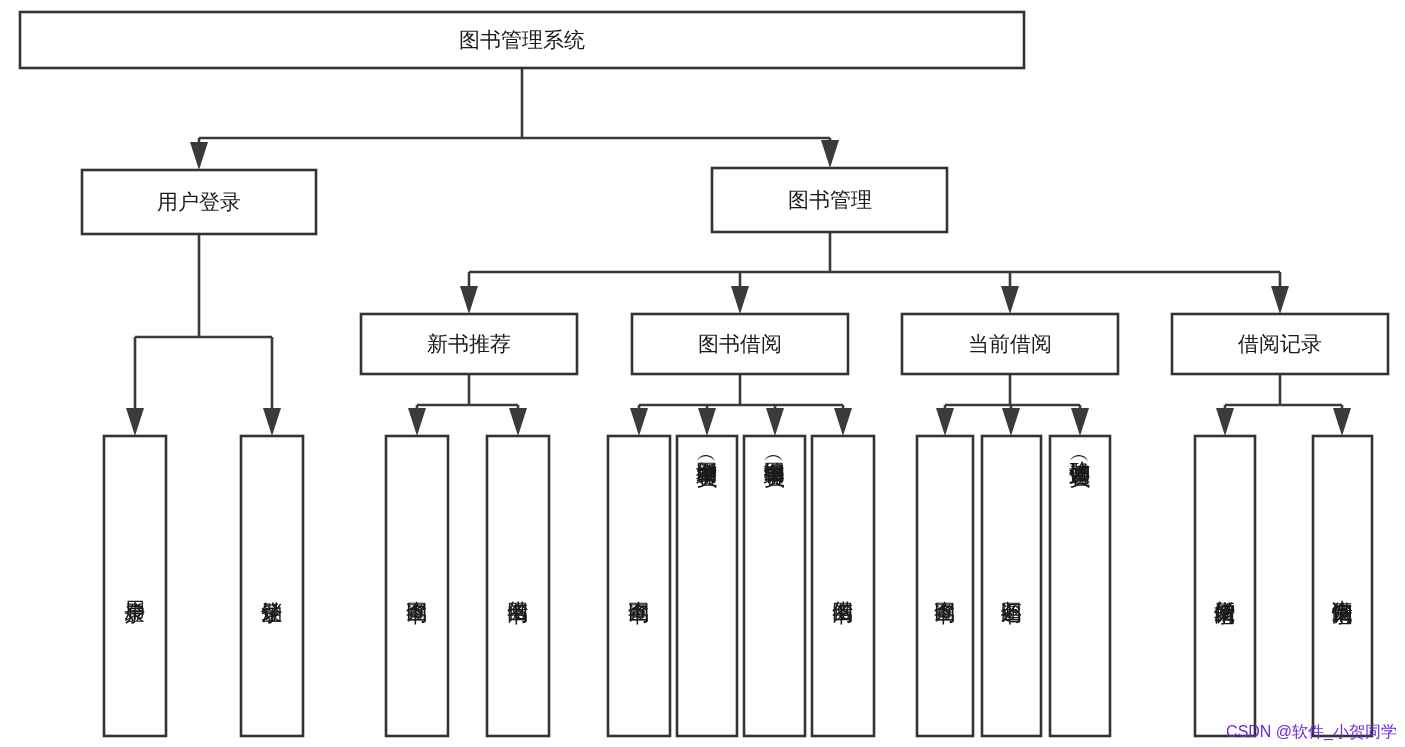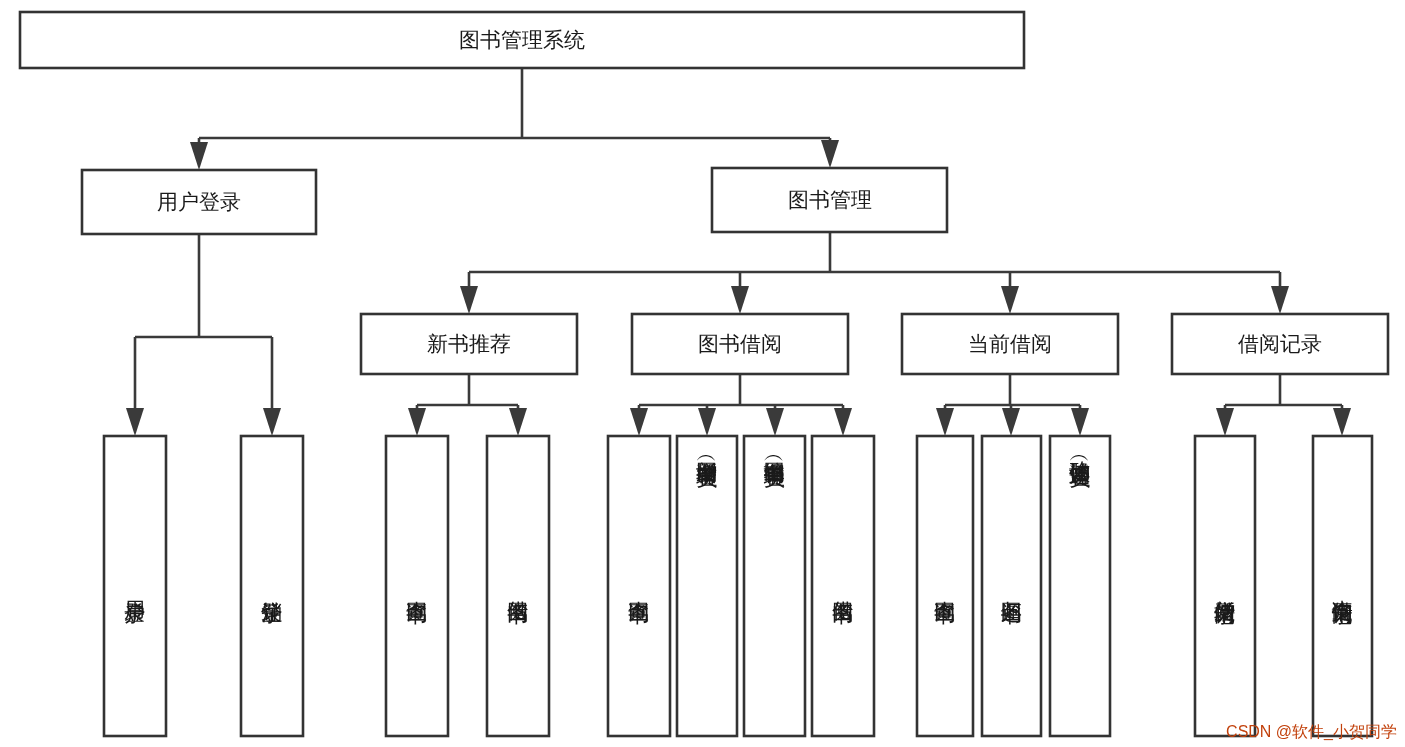--- a/index.html
+++ b/index.html
@@ -55,21 +55,21 @@
     color: #1a1a1a;
     line-height: 1.12;
     white-space: nowrap;
     pointer-events: none;
   }
   .watermark {
     position: absolute;
     right: 8px;
     bottom: 4px;
     font-size: 16px;
-    color: #c2410c;
+    color: #6d28d9;
     font-family: "Liberation Sans", "DejaVu Sans", sans-serif;
     white-space: nowrap;
   }
 </style>
 </head>
 <body>
 
 <svg id="canvas" viewBox="0 0 1405 747">
   <defs></defs>
 

